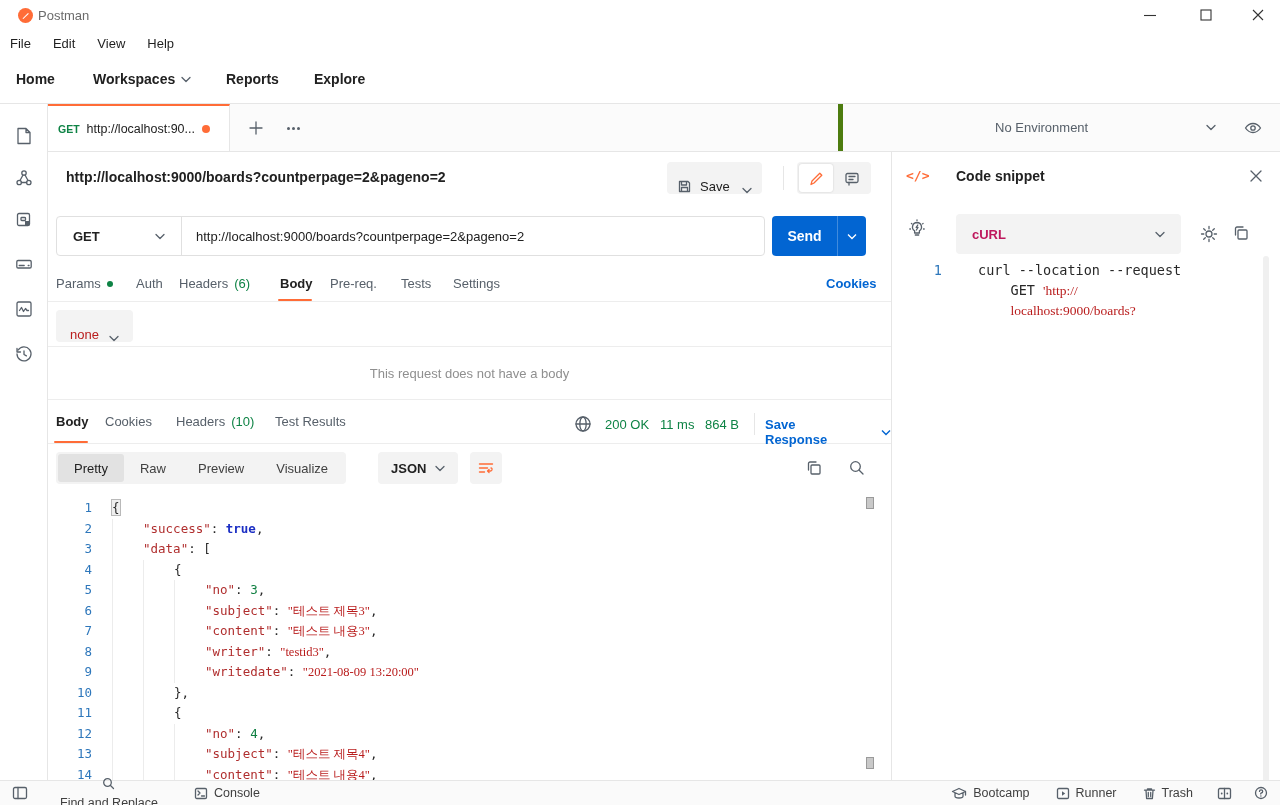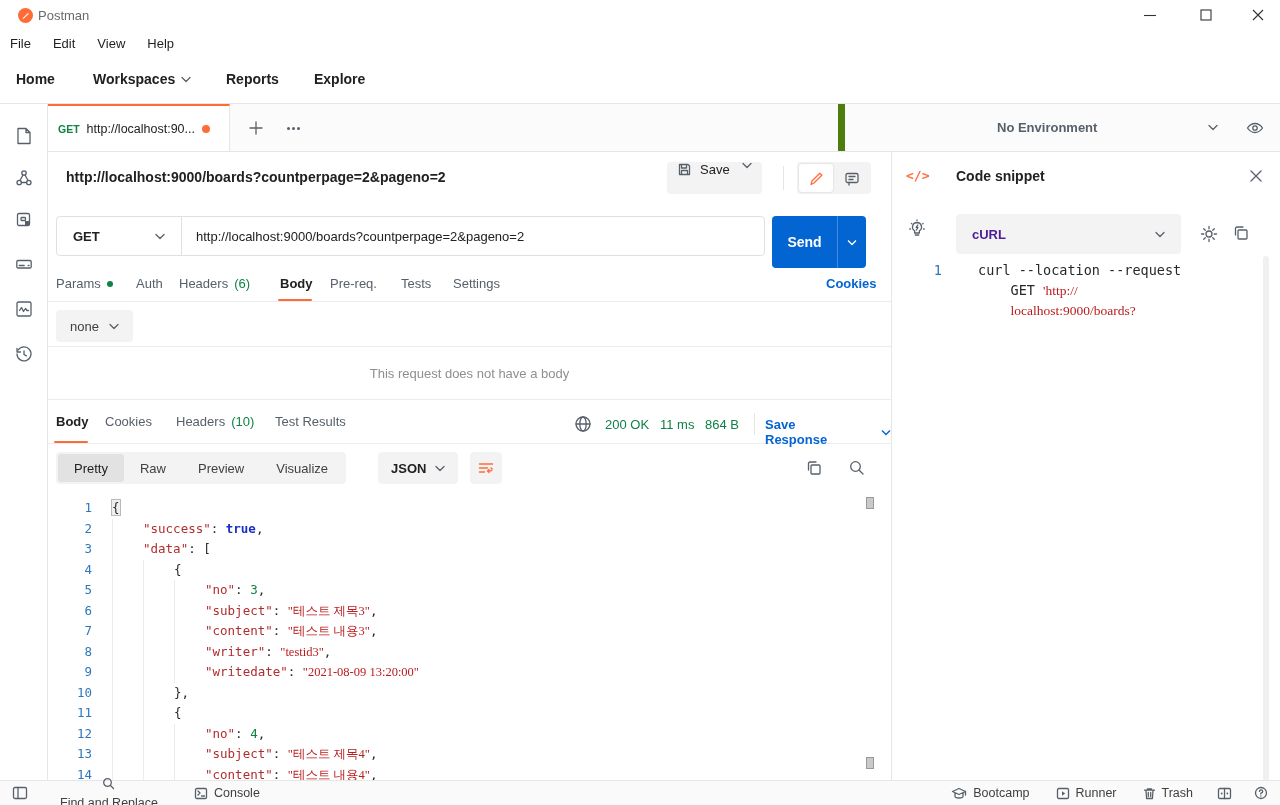--- a/index.html
+++ b/index.html
@@ -32,51 +32,51 @@
   .railicon{left:14px;width:20px;height:20px;cursor:pointer;}
   
   .tabstrip{left:48px;top:104px;width:1232px;height:48px;background:#fbfbfb;border-bottom:1px solid #e6e6e6;box-sizing:border-box;}
   .reqtab{left:0;top:0;width:182px;height:47px;background:#fff;border-top:2px solid #ff6c37;border-right:1px solid #e6e6e6;box-sizing:border-box;display:flex;align-items:center;padding:0 10px;gap:7px;cursor:pointer;}
   .reqtab .m{font-size:10.5px;font-weight:700;color:#0e8345;}
   .reqtab .t{font-size:12.5px;color:#212121;}
   .unsaved-dot{width:8px;height:8px;border-radius:50%;background:#ff6c37;}
   .tabplus{left:196px;top:12px;width:24px;height:24px;display:flex;align-items:center;justify-content:center;cursor:pointer;}
   .tabmore{left:232px;top:12px;width:26px;height:24px;display:flex;align-items:center;justify-content:center;gap:2px;cursor:pointer;}
   .dot3{width:3px;height:3px;border-radius:50%;background:#57606a;}
-  .envarea{left:790px;top:0;width:442px;height:47px;border-left:7px solid #4d7c0f;box-sizing:border-box;font-weight:bold;}
+  .envarea{left:790px;top:0;width:442px;height:47px;border-left:5px solid #4d7c0f;box-sizing:border-box;}
   .envname{left:152px;top:16px;font-size:13px;color:#57606a;cursor:pointer;}
   .envchev{left:363px;top:20px;cursor:pointer;}
   .enveye{left:400px;top:14px;width:20px;height:20px;cursor:pointer;}
   
   .reqheader{left:48px;top:152px;width:843px;height:52px;background:#fff;}
   .reqtitle{left:18px;top:17px;font-size:14px;font-weight:700;color:#212121;}
-  .savebtn{left:619px;top:10px;height:32px;background:#f3f3f3;border-radius:4px;display:flex;align-items:flex-start;padding:0 10px;gap:8px;cursor:pointer;}
+  .savebtn{left:619px;top:10px;height:32px;background:#f3f3f3;border-radius:4px;display:flex;align-items:flex-end;padding:0 10px;gap:8px;cursor:pointer;}
   .savebtn .lbl{font-size:13px;color:#212121;}
   .vsep{width:1px;background:#e6e6e6;}
   .toggle-group{left:749px;top:10px;height:32px;background:#f3f3f3;border-radius:4px;display:flex;align-items:center;padding:2px;box-sizing:border-box;gap:2px;}
   .tg-seg{width:34px;height:28px;border-radius:3px;display:flex;align-items:center;justify-content:center;cursor:pointer;}
   .tg-seg.active{background:#fff;box-shadow:0 0 2px rgba(0,0,0,.18);}
   
   .urlgroup{left:56px;top:216px;width:709px;height:40px;border:1px solid #e0e0e0;border-radius:4px;box-sizing:border-box;background:#fff;display:flex;}
   .methodsel{width:125px;border-right:1px solid #e0e0e0;display:flex;align-items:center;justify-content:space-between;padding:0 16px;box-sizing:border-box;cursor:pointer;}
   .methodsel .m{font-size:13px;font-weight:600;color:#212121;}
   .urlinput{flex:1;display:flex;align-items:center;padding-left:14px;font-size:13px;color:#212121;cursor:text;}
-  .sendbtn{left:772px;top:216px;width:94px;height:52px;background:#0265d2;border-radius:4px;display:flex;color:#fff;cursor:pointer;}
+  .sendbtn{left:772px;top:216px;width:94px;height:40px;background:#0265d2;border-radius:4px;display:flex;color:#fff;cursor:pointer;}
   .sendbtn .lbl{flex:1;display:flex;align-items:center;justify-content:center;font-size:14px;font-weight:600;}
   .sendbtn .chev{width:28px;display:flex;align-items:center;justify-content:center;border-left:1px solid rgba(255,255,255,.25);}
   
   .reqtabs{left:48px;top:268px;width:843px;height:34px;border-bottom:1px solid #ededed;box-sizing:border-box;font-size:13px;color:#57606a;}
   .rtab{top:8px;cursor:pointer;display:flex;align-items:center;gap:6px;}
   .rtab.active{color:#212121;font-weight:600;}
   .greendot{width:6px;height:6px;border-radius:50%;background:#0e8345;}
   .greennum{color:#0e8345;}
   .active-underline{position:absolute;height:2px;background:#ff6c37;border-radius:1px;}
   .cookieslink{left:778px;top:8px;color:#0265d2;font-weight:600;font-size:13px;cursor:pointer;}
   
-  .nonechip{left:56px;top:310px;height:32px;background:#f3f3f3;border-radius:4px;display:flex;align-items:center;gap:10px;padding:0 14px;font-size:13px;color:#404040;cursor:pointer;}
+  .nonechip{left:56px;top:310px;height:32px;background:#f3f3f3;border-radius:4px;display:flex;align-items:flex-end;gap:10px;padding:0 14px;font-size:13px;color:#b91c1c;cursor:pointer;}
   .emptybody{left:48px;top:346px;width:843px;height:54px;border-top:1px solid #ededed;border-bottom:1px solid #ededed;box-sizing:border-box;display:flex;align-items:center;justify-content:center;color:#8f8f8f;font-size:13px;}
   
   .resphead{left:48px;top:404px;width:843px;height:40px;border-bottom:1px solid #ededed;box-sizing:border-box;font-size:13px;color:#57606a;}
   .respstat{font-weight:500;color:#0e8345;}
   .saveresp{color:#0265d2;font-weight:700;display:flex;align-items:center;gap:22px;cursor:pointer;}
   
   .viewrow{left:48px;top:448px;width:843px;height:44px;}
   .segmented{left:8px;top:4px;height:32px;background:#f3f3f3;border-radius:4px;display:flex;align-items:center;padding:2px;box-sizing:border-box;}
   .seg{height:28px;display:flex;align-items:center;padding:0 16px;font-size:13px;color:#414141;border-radius:3px;cursor:pointer;}
   .seg.active{background:#e2e2e2;color:#212121;}
@@ -96,21 +96,21 @@
   .tk-n{color:#118043;}
   .tk-brk{color:#282828;background:#efefef;outline:1px solid #b9b9b9;}
   .scrollthumb{width:8px;height:12px;background:#c9c9c9;border:1px solid #9a9a9a;box-sizing:border-box;}
   
   .rightpanel{left:891px;top:152px;width:389px;height:628px;border-left:1px solid #e6e6e6;box-sizing:border-box;background:#fff;}
   .codetag{left:14px;top:16px;font-family:"DejaVu Sans Mono",monospace;font-size:13px;font-weight:bold;color:#ff6c37;cursor:pointer;}
   .bulb{left:14px;top:66px;width:22px;height:22px;cursor:pointer;}
   .cs-title{left:64px;top:16px;font-size:14px;font-weight:700;color:#212121;}
   .cs-close{left:356px;top:16px;width:16px;height:16px;cursor:pointer;}
   .langsel{left:64px;top:62px;width:225px;height:40px;background:#f3f3f3;border-radius:4px;display:flex;align-items:center;justify-content:space-between;padding:0 16px;box-sizing:border-box;cursor:pointer;}
-  .langsel .lbl{font-size:13px;font-weight:600;color:#4c1d95;}
+  .langsel .lbl{font-size:13px;font-weight:600;color:#be185d;}
   .cs-gear{left:307px;top:72px;width:20px;height:20px;cursor:pointer;}
   .cs-copy{left:340px;top:72px;width:18px;height:18px;cursor:pointer;}
   .snippet{left:22px;top:108px;width:340px;font-family:"DejaVu Sans Mono",monospace;font-size:13.5px;}
   .snippet .cl{height:20px;line-height:20px;}
   .snippet .g{width:42px;padding-right:14px;}
   .snippet .ct{margin-left:22px;}
   .cs-track{left:371px;top:104px;width:6px;height:666px;background:#f0f0f0;border-radius:3px;}
   
   .footer{left:0;top:780px;width:1280px;height:25px;background:#fafafa;border-top:1px solid #e6e6e6;box-sizing:border-box;display:flex;align-items:center;font-size:12.5px;color:#3f3f3f;}
   .fitem{display:flex;align-items:center;gap:6px;cursor:pointer;}

